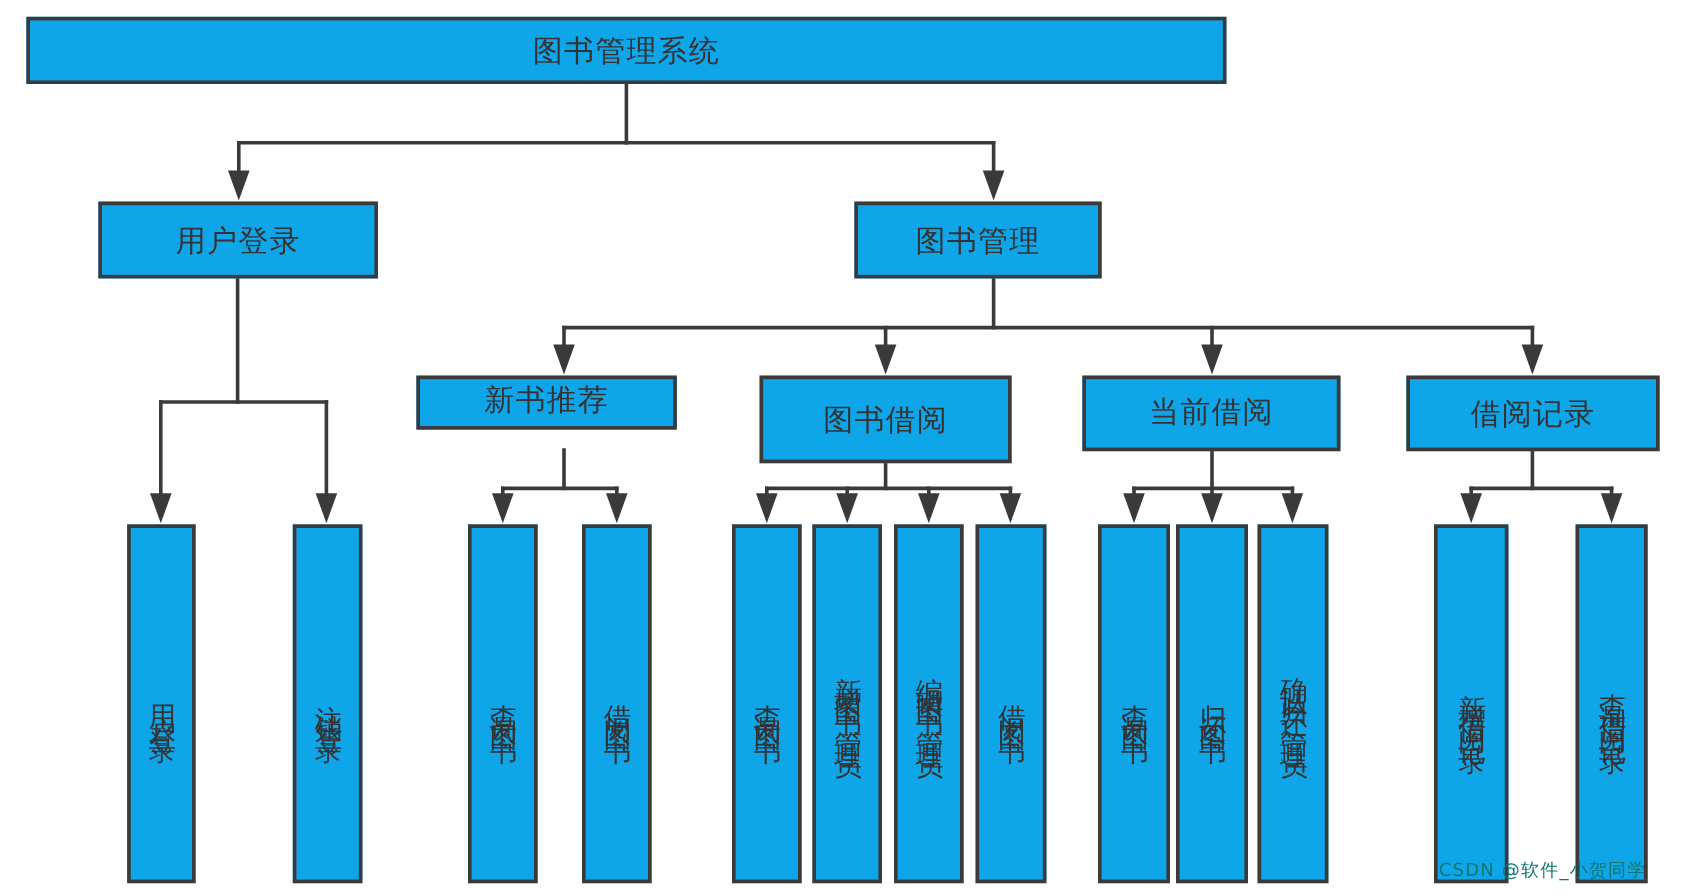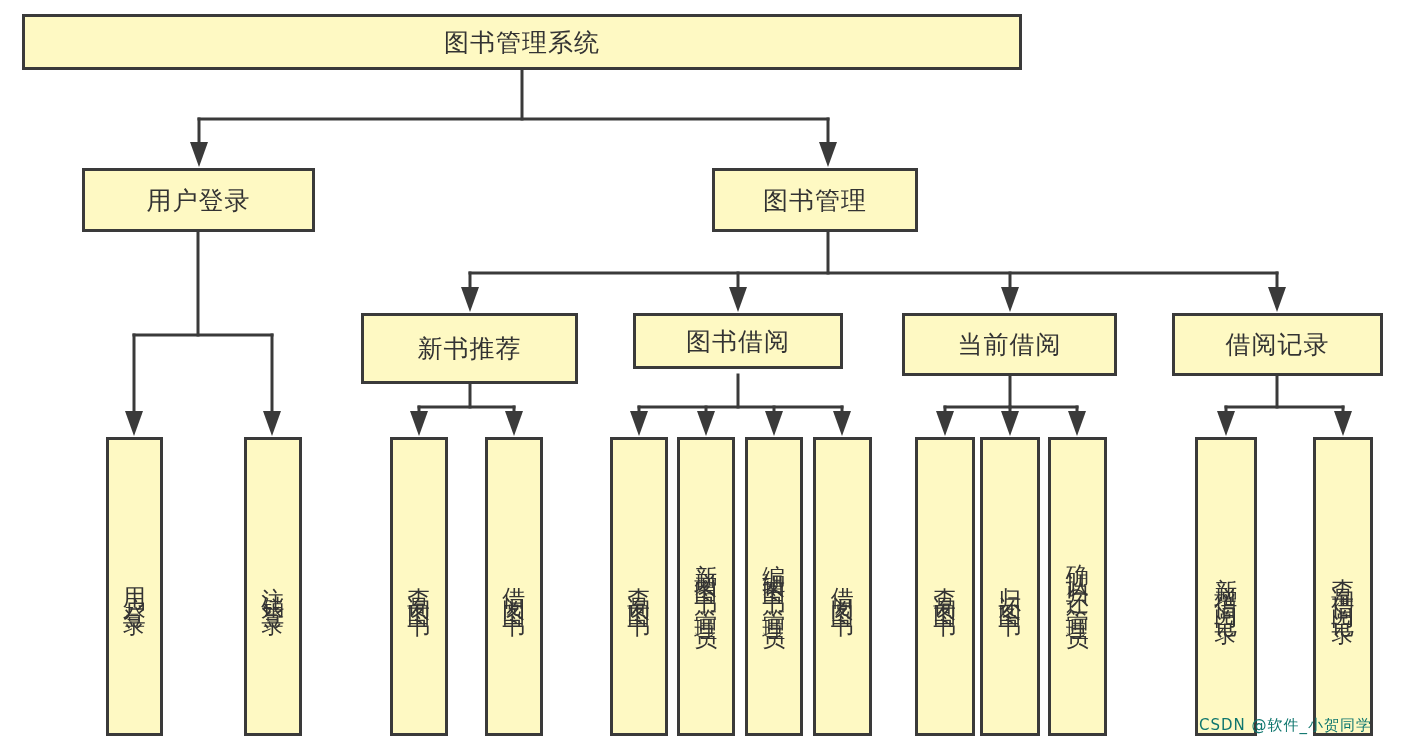--- a/index.html
+++ b/index.html
@@ -2,21 +2,21 @@
 <html><head>
 <meta charset="utf-8">
 <style>
   html,body{margin:0;padding:0;background:#ffffff;}
   .canvas{
     position:relative;width:1405px;height:747px;background:#ffffff;
     font-family:"DejaVu Sans","Liberation Sans",sans-serif;overflow:hidden;
   }
   #wires{position:absolute;left:0;top:0;width:1405px;height:747px;}
   .node{
-    position:absolute;box-sizing:border-box;background:#fef9c3;
+    position:absolute;box-sizing:border-box;background:#0ea5e9;
     border:3px solid #3a3a3a;display:flex;align-items:center;justify-content:center;
     color:#333333;z-index:2;
   }
   .node.h .label{
     font-size:25px;letter-spacing:1px;white-space:nowrap;line-height:1;
   }
   .node.v .label{
     writing-mode:vertical-rl;text-orientation:mixed;
     font-size:23px;letter-spacing:9px;line-height:1.15;white-space:nowrap;
   }
@@ -86,24 +86,24 @@
   <div id="nodes">
       <div class="node h" style="left: 22px; top: 14px; width: 1000px; height: 56px;">
         <span class="label">图书管理系统</span>
       </div>
       <div class="node h" style="left: 82px; top: 168px; width: 233px; height: 64px;">
         <span class="label">用户登录</span>
       </div>
       <div class="node h" style="left: 712px; top: 168px; width: 206px; height: 64px;">
         <span class="label">图书管理</span>
       </div>
-      <div class="node h" style="left: 361px; top: 313px; width: 217px; height: 71px;">
+      <div class="node h" style="left: 347px; top: 313px; width: 217px; height: 45px; font-family: Liberation Mono, monospace;">
         <span class="label">新书推荐</span>
       </div>
-      <div class="node h" style="left: 633px; top: 313px; width: 210px; height: 56px; align-items: center;">
+      <div class="node h" style="left: 633px; top: 313px; width: 210px; height: 73px; align-items: center;">
         <span class="label">图书借阅</span>
       </div>
       <div class="node h" style="left: 902px; top: 313px; width: 215px; height: 63px; font-family: Liberation Serif, serif;">
         <span class="label">当前借阅</span>
       </div>
       <div class="node h" style="left: 1172px; top: 313px; width: 211px; height: 63px;">
         <span class="label">借阅记录</span>
       </div>
       <div class="node v" style="left: 106px; top: 437px; width: 57px; height: 299px;">
         <span class="label">用户登录</span>

